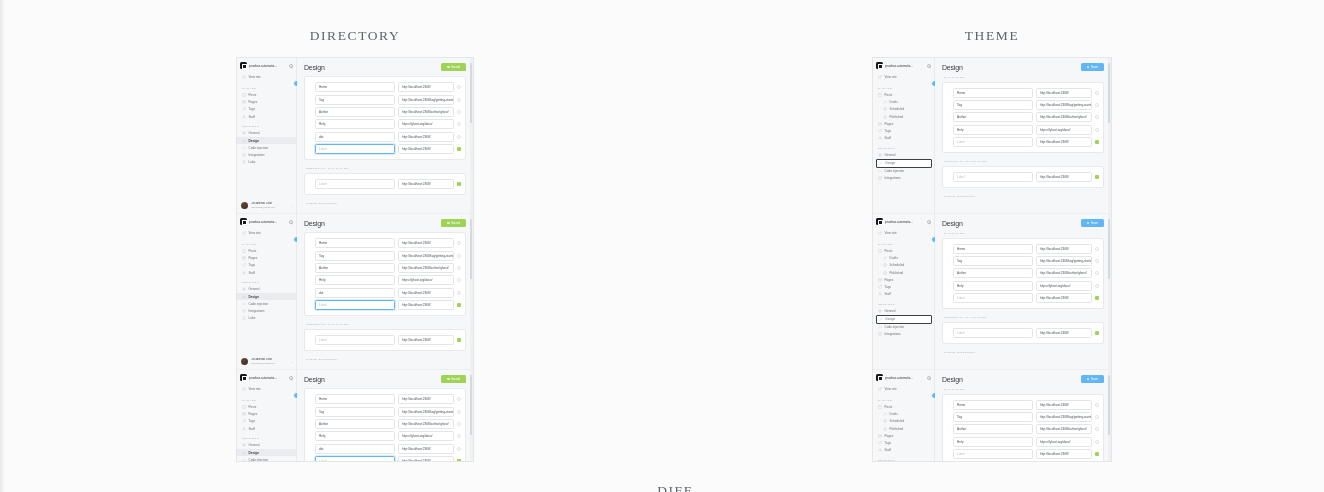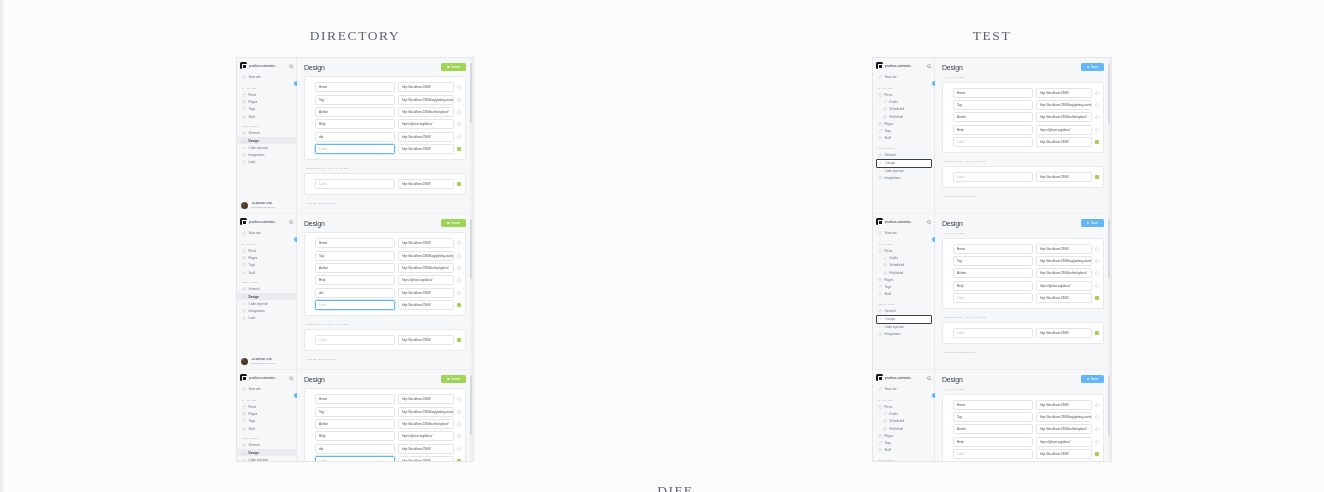--- a/index.html
+++ b/index.html
@@ -124,21 +124,21 @@
 
   .gs-scrollbar { position: absolute; right: 1.5px; top: 5px; width: 2px; height: 60px;
                   background: #d5d9dd; border-radius: 2px; }
   .gs-scrolltrack { position: absolute; right: 0; top: 0; bottom: 0; width: 3.5px;
                     background: #eef0f2; }
 </style>
 </head>
 <body>
 
 <div class="panel-heading" id="ref-heading">DIRECTORY</div>
-<div class="panel-heading" id="test-heading">TEST</div>
+<div class="panel-heading" id="test-heading">THEME</div>
 <div id="diff-heading">DIFF</div>
 
 <div class="shot" id="ref-shot">
     <div class="shot-scroll" id="ref-scroll">
       <div class="ghost">
         <div class="gs-side">
           <div class="gs-brand">
             <div class="gs-brand-logo"></div>
             <div class="gs-brand-name">pruebas automatiz...</div>
             <div class="gs-search"></div>

